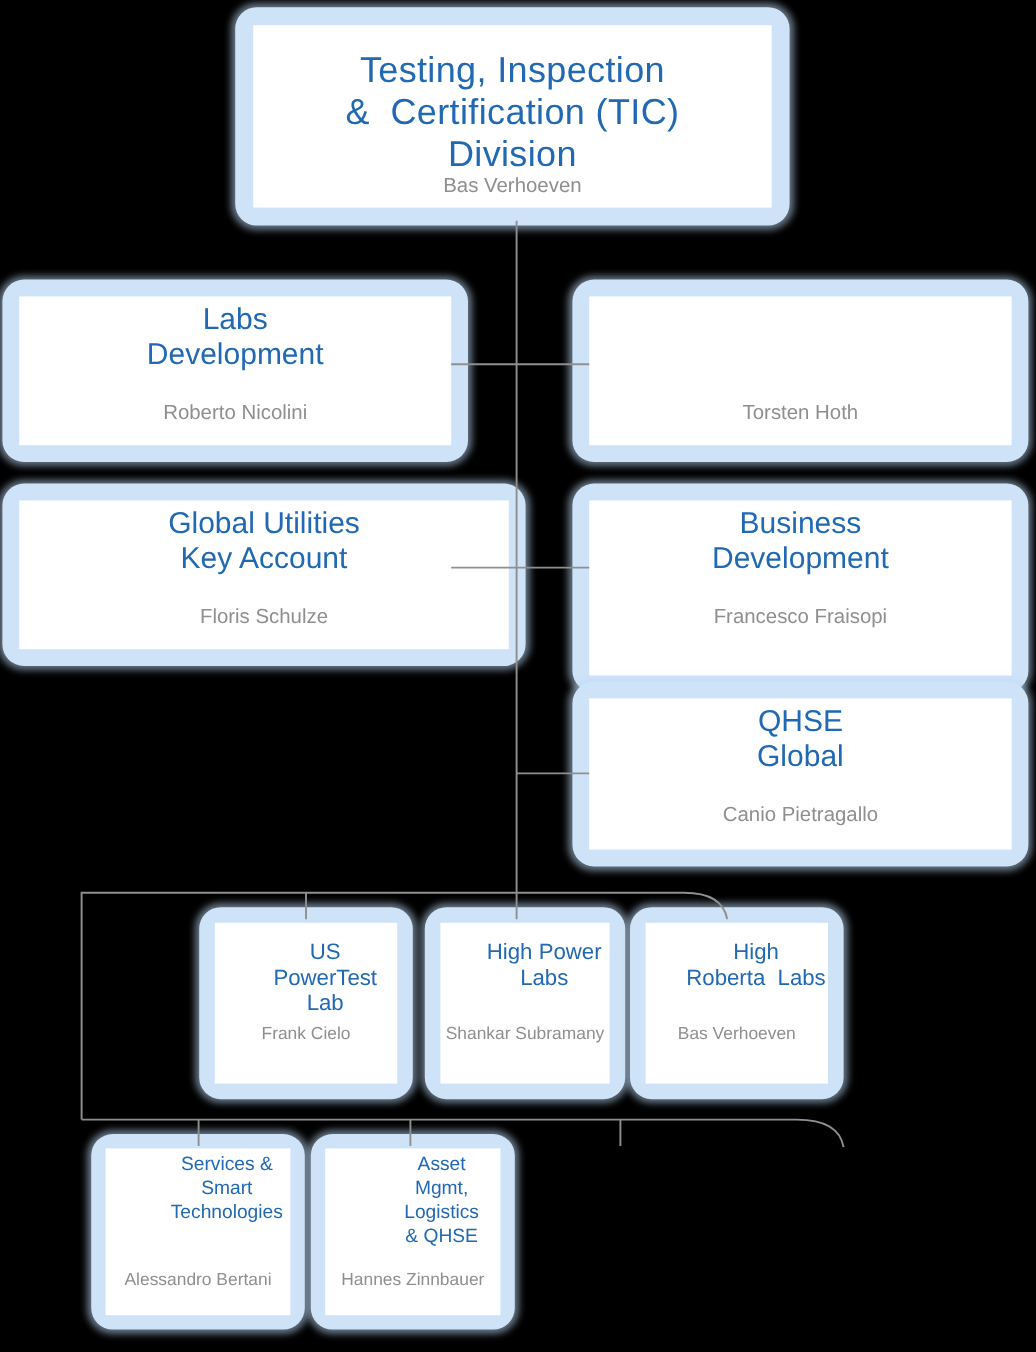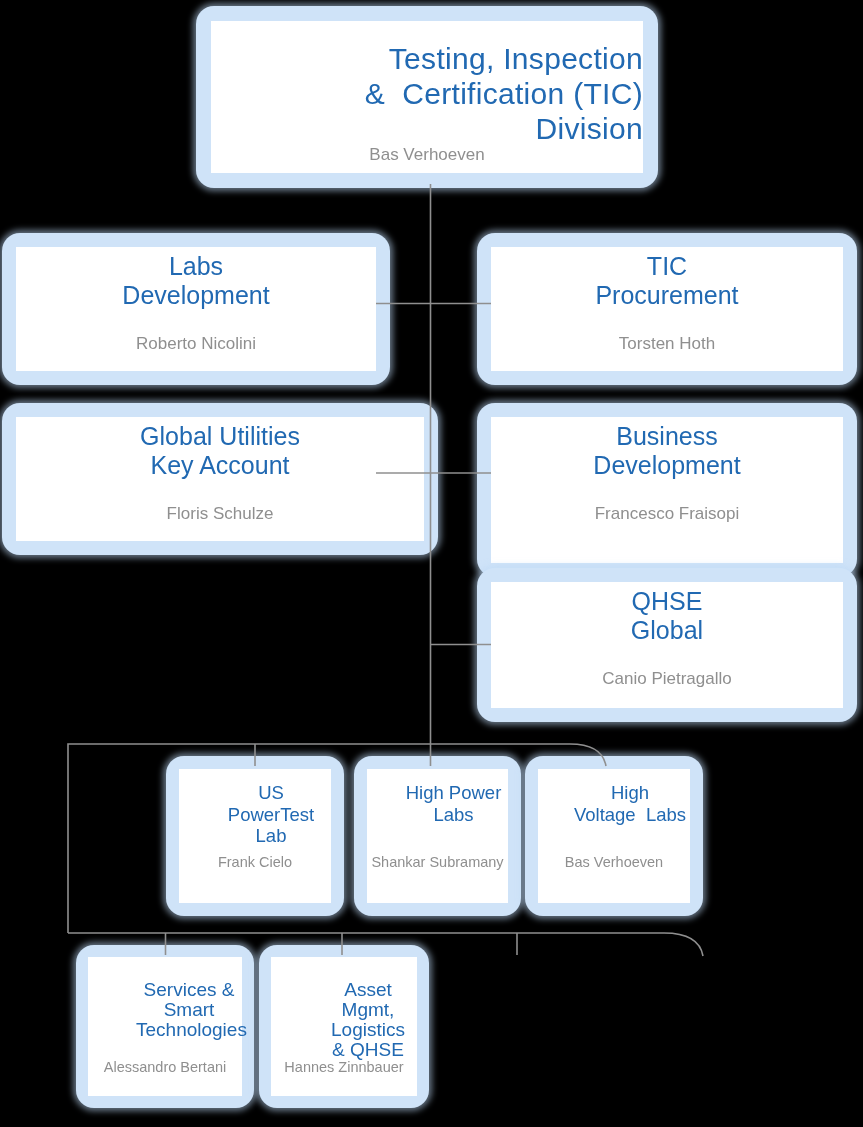--- a/index.html
+++ b/index.html
@@ -34,24 +34,24 @@
   }
   .xl .inner{inset:15px;}
   .lg .inner{inset:14px;}
   .md .inner{inset:13px;padding-left:32px;}
   .sm .inner{inset:12px;}
   .title{
     color:var(--title-color);
     white-space:pre-wrap;
     display:block;
   }
-  .xl .title{font-size:30px;line-height:35px;margin-top:20px;letter-spacing:0.3px;text-align:right;}
+  .xl .title{font-size:30px;line-height:35px;margin-top:20px;letter-spacing:0.3px;}
   .lg .title{font-size:25px;line-height:29px;margin-top:5px;}
   .md .title{font-size:18.5px;line-height:21.5px;margin-top:13px;}
-  .sm .title{font-size:19px;line-height:20px;margin-top:23px;padding-left:48px;}
+  .sm .title{font-size:16px;line-height:20px;margin-top:4px;padding-left:48px;}
   .name{
     position:absolute;left:0;right:0;
     color:var(--name-color);
     display:block;
   }
   .xl .name{top:124px;font-size:17px;}
   .lg .name{top:87px;font-size:17px;}
   .md .name{top:85px;font-size:14.5px;}
   .sm .name{top:102px;font-size:14.5px;}
   .connectors{
@@ -96,22 +96,20 @@
   <div class="node lg n-labs">
     <div class="inner">
       <span class="title">Labs
 Development</span>
       <span class="name">Roberto Nicolini</span>
     </div>
   </div>
 
   <div class="node lg n-ticproc">
     <div class="inner">
-      <span class="title">TIC
-Procurement</span>
       <span class="name">Torsten Hoth</span>
     </div>
   </div>
 
   <div class="node lg n-globalutil">
     <div class="inner">
       <span class="title">Global Utilities
 Key Account</span>
       <span class="name">Floris Schulze</span>
     </div>
@@ -145,21 +143,21 @@
     <div class="inner">
       <span class="title">High Power
 Labs</span>
       <span class="name">Shankar Subramany</span>
     </div>
   </div>
 
   <div class="node md n-hvl">
     <div class="inner">
       <span class="title">High
-Voltage  Labs</span>
+Roberta  Labs</span>
       <span class="name">Bas Verhoeven</span>
     </div>
   </div>
 
   <div class="node sm n-services">
     <div class="inner">
       <span class="title">Services &amp;
 Smart
 Technologies</span>
       <span class="name">Alessandro Bertani</span>

